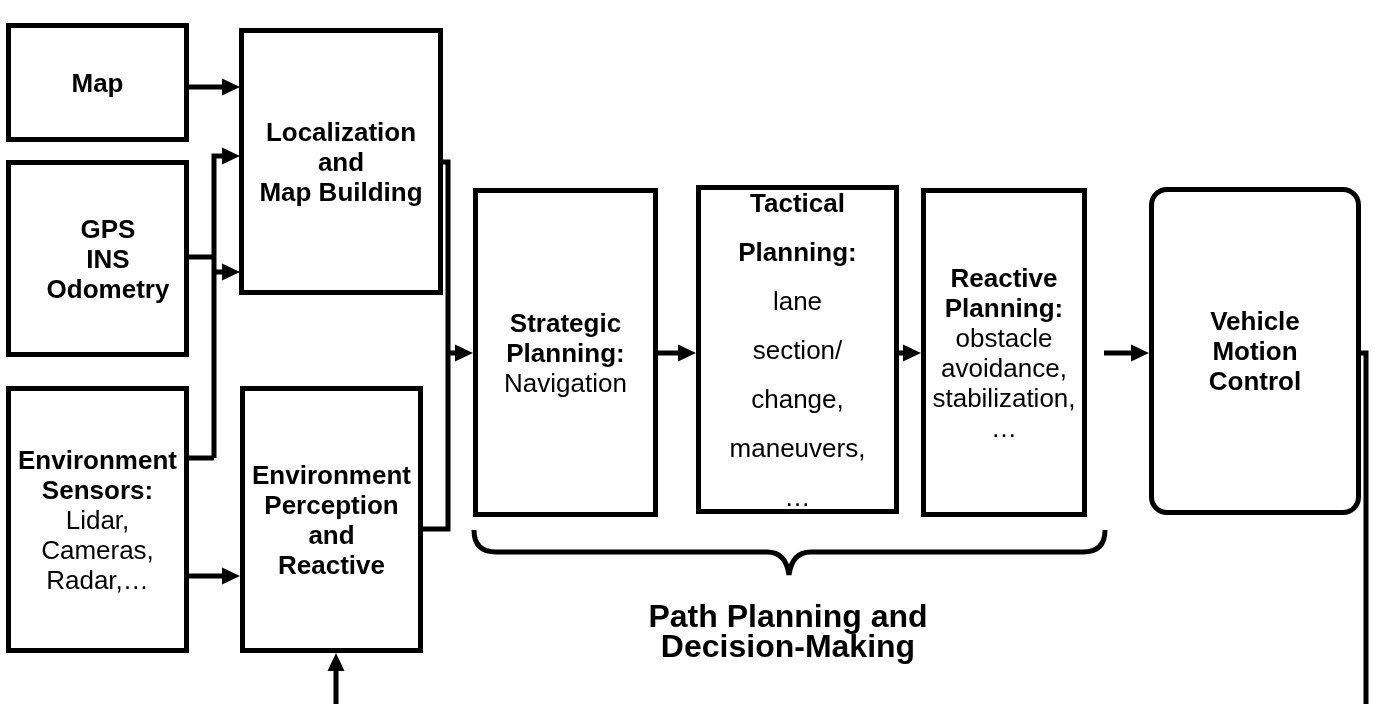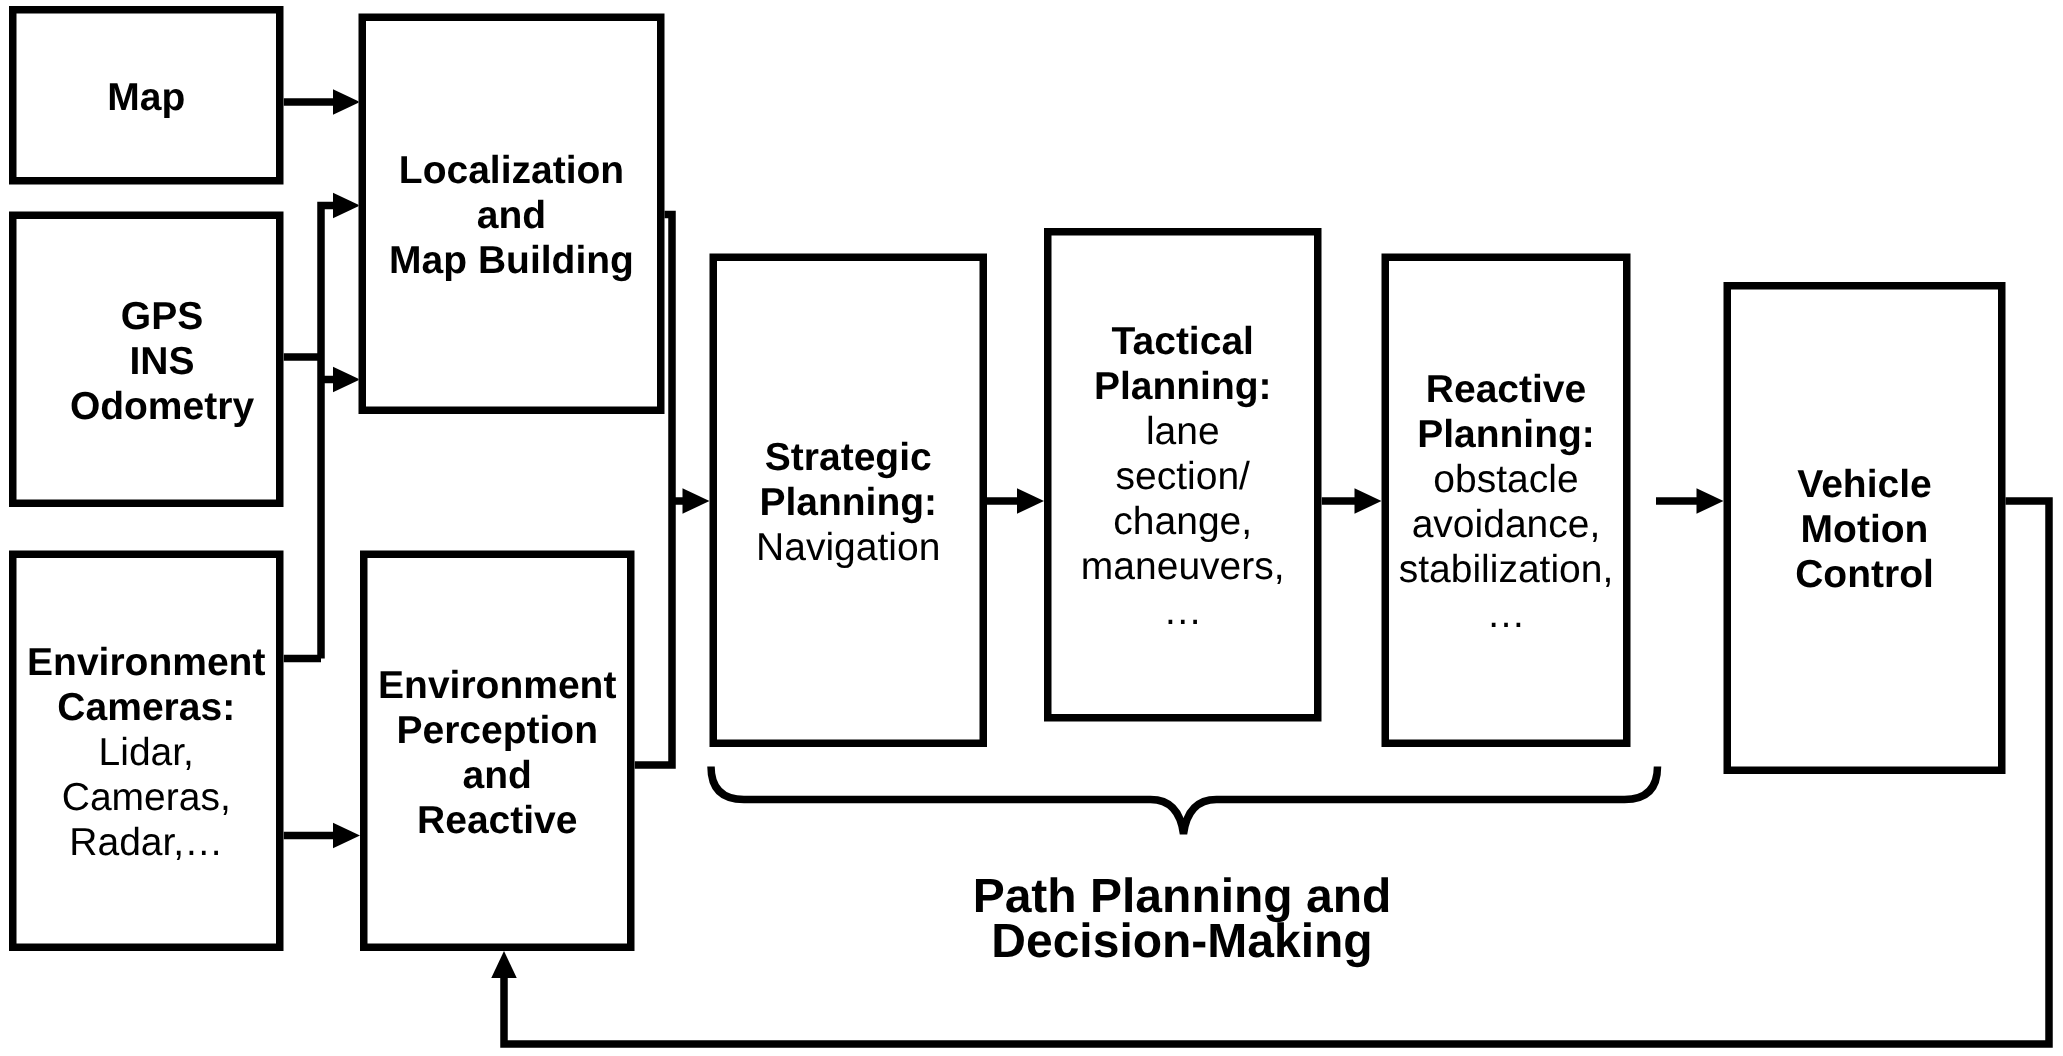--- a/index.html
+++ b/index.html
@@ -10,21 +10,21 @@
   * { margin: 0; padding: 0; box-sizing: border-box; }
   html, body { background: var(--bg); }
   body {
     width: 1375px;
     height: 704px;
     position: relative;
     font-family: "Liberation Sans", "DejaVu Sans", sans-serif;
     color: var(--text);
     overflow: hidden;
   }
-  .diagram { position: absolute; inset: 0; }
+  .diagram { position: absolute; inset: 0; margin-top: 19px; }
   svg.connectors { position: absolute; left: 0; top: 0; }
   .st { stroke: var(--line); stroke-width: 5; fill: none; stroke-linecap: butt; stroke-linejoin: miter; }
   .fh { fill: var(--line); stroke: none; }
 
   .box {
     position: absolute;
     background: var(--bg);
     border: 5px solid var(--line);
     display: flex;
     flex-direction: column;
@@ -37,23 +37,23 @@
   }
   .ln { white-space: nowrap; }
   .bold { font-weight: 700; }
 
   .box-map          { left: 6px;    top: 4px;   width: 183px; height: 119px; }
   .box-gps          { left: 6px;    top: 141px; width: 183px; height: 197px; padding-left: 21px; }
   .box-sensors      { left: 6px;    top: 367px; width: 183px; height: 267px; }
   .box-localization { left: 239px;  top: 9px;   width: 204px; height: 267px; }
   .box-perception   { left: 240px;  top: 367px; width: 183px; height: 267px; }
   .box-strategic    { left: 473px;  top: 169px; width: 185px; height: 329px; }
-  .box-tactical     { left: 696px;  top: 152px; width: 185px; height: 329px; }
+  .box-tactical     { left: 696px;  top: 166px; width: 203px; height: 329px; gap: 19px; }
   .box-reactive     { left: 921px;  top: 169px; width: 166px; height: 329px; }
-  .box-vmc          { left: 1149px; top: 188px; width: 188px; height: 328px; }
+  .box-vmc          { left: 1149px; top: 168px; width: 212px; height: 328px; border-radius: 18px; }
 
   .brace-label {
     position: absolute;
     left: 638px;
     top: 582px;
     width: 300px;
     text-align: center;
     font-size: 32px;
     line-height: 30px;
     font-weight: 700;
@@ -100,21 +100,21 @@
   </div>
 
   <div class="box box-gps">
     <div class="ln bold">GPS</div>
     <div class="ln bold">INS</div>
     <div class="ln bold">Odometry</div>
   </div>
 
   <div class="box box-sensors">
     <div class="ln bold">Environment</div>
-    <div class="ln bold">Cameras:</div>
+    <div class="ln bold">Sensors:</div>
     <div class="ln">Lidar,</div>
     <div class="ln">Cameras,</div>
     <div class="ln">Radar,…</div>
   </div>
 
   <div class="box box-localization">
     <div class="ln bold">Localization</div>
     <div class="ln bold">and</div>
     <div class="ln bold">Map Building</div>
   </div>

